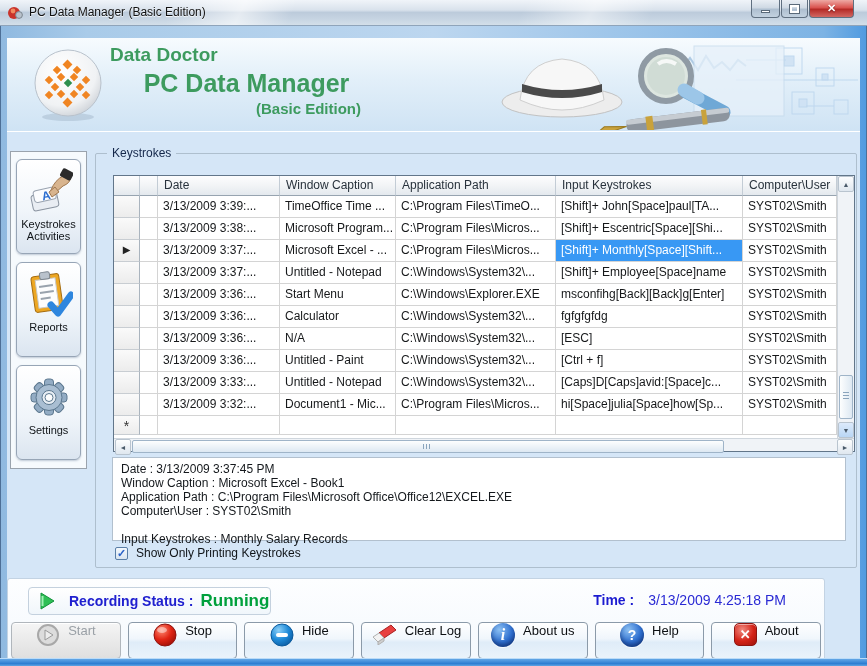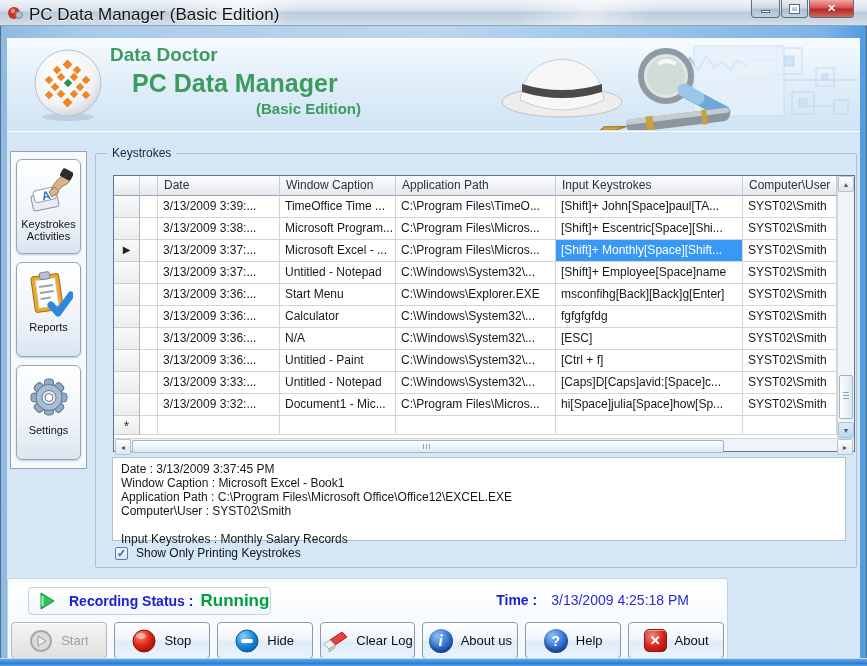--- a/index.html
+++ b/index.html
@@ -9,42 +9,42 @@
          background: linear-gradient(90deg,#8fb9e0,#a9cbe9 10%,#bcd6ef 50%,#7db3e4 95%,#4f9ae0);
          box-shadow: inset 0 0 0 1px #4d6f96; }
 
   
   .titlebar { position:absolute; top:0; left:0; right:0; height:26px;
     background: linear-gradient(180deg,#f0f4f9 0%,#d9e2ec 40%,#bccbdb 50%,#c6d4e2 75%,#d3dfe9 100%);
     border-bottom:1px solid #8fa4ba; }
   .titlebar .shine { position:absolute; inset:0;
     background: linear-gradient(115deg, rgba(255,255,255,0) 20%, rgba(255,255,255,.6) 28%, rgba(255,255,255,0) 34%, rgba(255,255,255,0) 60%, rgba(255,255,255,.5) 68%, rgba(255,255,255,0) 75%); }
   .app-icon { position:absolute; left:7px; top:5px; width:16px; height:16px; }
-  .title-text { position:absolute; left:29px; top:5px; font-size:17px; color:#111; text-shadow:0 1px 1px #fff; }
+  .title-text { position:absolute; left:29px; top:5px; font-size:12px; color:#111; text-shadow:0 1px 1px #fff; }
   .win-controls { position:absolute; top:0; right:13px; display:flex; }
   .wbtn { height:18px; border:1px solid #5f6f80; border-top:none; border-radius:0 0 4px 4px;
     display:flex; align-items:center; justify-content:center; margin-left:1px;
     background: linear-gradient(180deg,#e9eef4 0%,#cfd9e4 45%,#aebfd0 55%,#c3d2e0 100%); }
   .wbtn.min { width:29px; } .wbtn.max { width:27px; }
   .wbtn.close { width:45px; background: linear-gradient(180deg,#eea9a4 0%,#d9534f 45%,#b52b27 55%,#d26762 100%); }
   .min-glyph { width:9px; height:3px; background:#fff; border:1px solid #5a6a7a; margin-top:6px; }
   .max-glyph { width:9px; height:8px; border:2px solid #fff; outline:1px solid #5a6a7a; background:transparent; }
   .close-glyph { color:#fff; font-size:11px; font-weight:bold; text-shadow:0 1px 1px #7a1512; }
 
   
   .client { position:absolute; left:7px; right:7px; top:26px; bottom:8px; background:#d5e6f7;margin-top:12px; }
 
   
   .banner { position:absolute; top:0; left:0; right:0; height:94px; overflow:hidden;
     background: linear-gradient(180deg,#f7fbfe 0%,#e2eff9 45%,#cfe3f4 100%);
     border-bottom:1px solid #ffffff; }
   .logo { position:absolute; left:24px; top:9px; width:75px; height:75px; }
   .brand { position:absolute; left:101px; top:6px; color:#3d9b5f; }
   .brand .b1 { font-size:19px; font-weight:bold; padding-left:2px; }
-  .brand .b2 { font-size:25px; font-weight:bold; padding-left:24px; margin-top:3px; }
+  .brand .b2 { font-size:25px; font-weight:bold; padding-left:24px; margin-top:3px;text-align:center; }
   .brand .b3 { font-size:15px; font-weight:bold; padding-left:148px; margin-top:2px;text-align:right; }
   .banner-art { position:absolute; right:2px; top:2px; }
 
   
   .sidebar { position:absolute; left:3px; top:113px; width:77px; height:318px;
     background:#f6fafd; border:1px solid #9aa3ad; padding:7px 5px; }
   .side-btn { width:65px; height:95px; margin:0 auto 8px auto; border:1px solid #97a5b6; border-radius:6px;
     background: linear-gradient(180deg,#ffffff 0%,#f0f5fa 55%,#dbe5f0 100%);
     box-shadow: inset 0 1px 0 #fff, 0 1px 2px rgba(90,110,140,.35);
     display:flex; flex-direction:column; align-items:center; justify-content:flex-start; padding-top:6px; cursor:default; }
@@ -98,34 +98,34 @@
   .dline { font-size:12px; line-height:14px; color:#14181c; white-space:nowrap; overflow:hidden; }
 
   
   .chk-row { position:absolute; left:108px; top:508px; display:flex; align-items:center; }
   .chk-box { width:13px; height:13px; border:1px solid #5a7ea6; border-radius:2px;
     background:linear-gradient(180deg,#f4f8fc,#d8e4f0); font-size:11px; font-weight:bold; color:#2a62c8;
     line-height:11px; text-align:center; }
   .chk-label { font-size:12px; color:#101418; margin-left:8px; }
 
   
-  .bottom-panel { position:absolute; left:0; top:540px; width:721px; height:86px;
+  .bottom-panel { position:absolute; left:0; top:540px; width:818px; height:86px;
     background: linear-gradient(180deg,#fdfeff,#f3f8fd); border:1px solid #c3d3e3; border-radius:3px; }
   .status-box { position:absolute; left:20px; top:8px; width:243px; height:28px; border:1px solid #c4d1de;
     border-radius:4px; background:linear-gradient(180deg,#ffffff,#f0f6fb); display:flex; align-items:center; padding-left:10px; }
   .status-label { font-size:14px; font-weight:bold; color:#2020cf; margin-left:14px; }
   .status-value { font-size:17px; font-weight:bold; color:#00a03c; margin-left:7px; }
   .time-row { position:absolute; right:38px; top:13px; display:flex; align-items:baseline; }
   .time-label { font-size:14px; font-weight:bold; color:#1b1bd0; margin-right:14px; }
   .time-value { font-size:14px; color:#2a2ad4; }
 
   .btn-row { position:absolute; left:3px; right:3px; top:43px; display:flex; gap:7px; }
   .btn { flex:1; height:37px; border:1px solid #8b9aa9; border-radius:4px;
     background: linear-gradient(180deg,#ffffff 0%,#f0f6fc 45%,#dfecf8 55%,#eaf3fb 100%);
-    box-shadow: inset 0 1px 0 #fff; display:flex; align-items:center; justify-content:center; gap:8px; cursor:default; }
+    box-shadow: inset 0 1px 0 #fff; display:flex; align-items:flex-start; justify-content:center; gap:8px; cursor:default; }
   .btn .b-label { font-size:13px; color:#0c0f12; }
   .btn.disabled { background:linear-gradient(180deg,#f5f5f5,#dfdfdf); border-color:#b0b6bc; }
   .btn.disabled .b-label { color:#9aa0a6; }
   .orb { width:24px; height:24px; border-radius:50%; color:#fff; font-weight:bold; font-size:14px;
     display:flex; align-items:center; justify-content:center;
     background: radial-gradient(circle at 35% 28%, #8cc0f2, #2d6ed0 55%, #16459e);
     box-shadow: inset 0 -3px 4px rgba(0,0,30,.35), 0 1px 1px rgba(255,255,255,.8); }
   .orb.about { font-family:"Liberation Serif", serif; font-style:italic; font-size:16px; }
   .exit-sq { width:23px; height:23px; border-radius:5px; color:#fff; font-weight:bold; font-size:13px;
     display:flex; align-items:center; justify-content:center; border:1px solid #8e1410;

